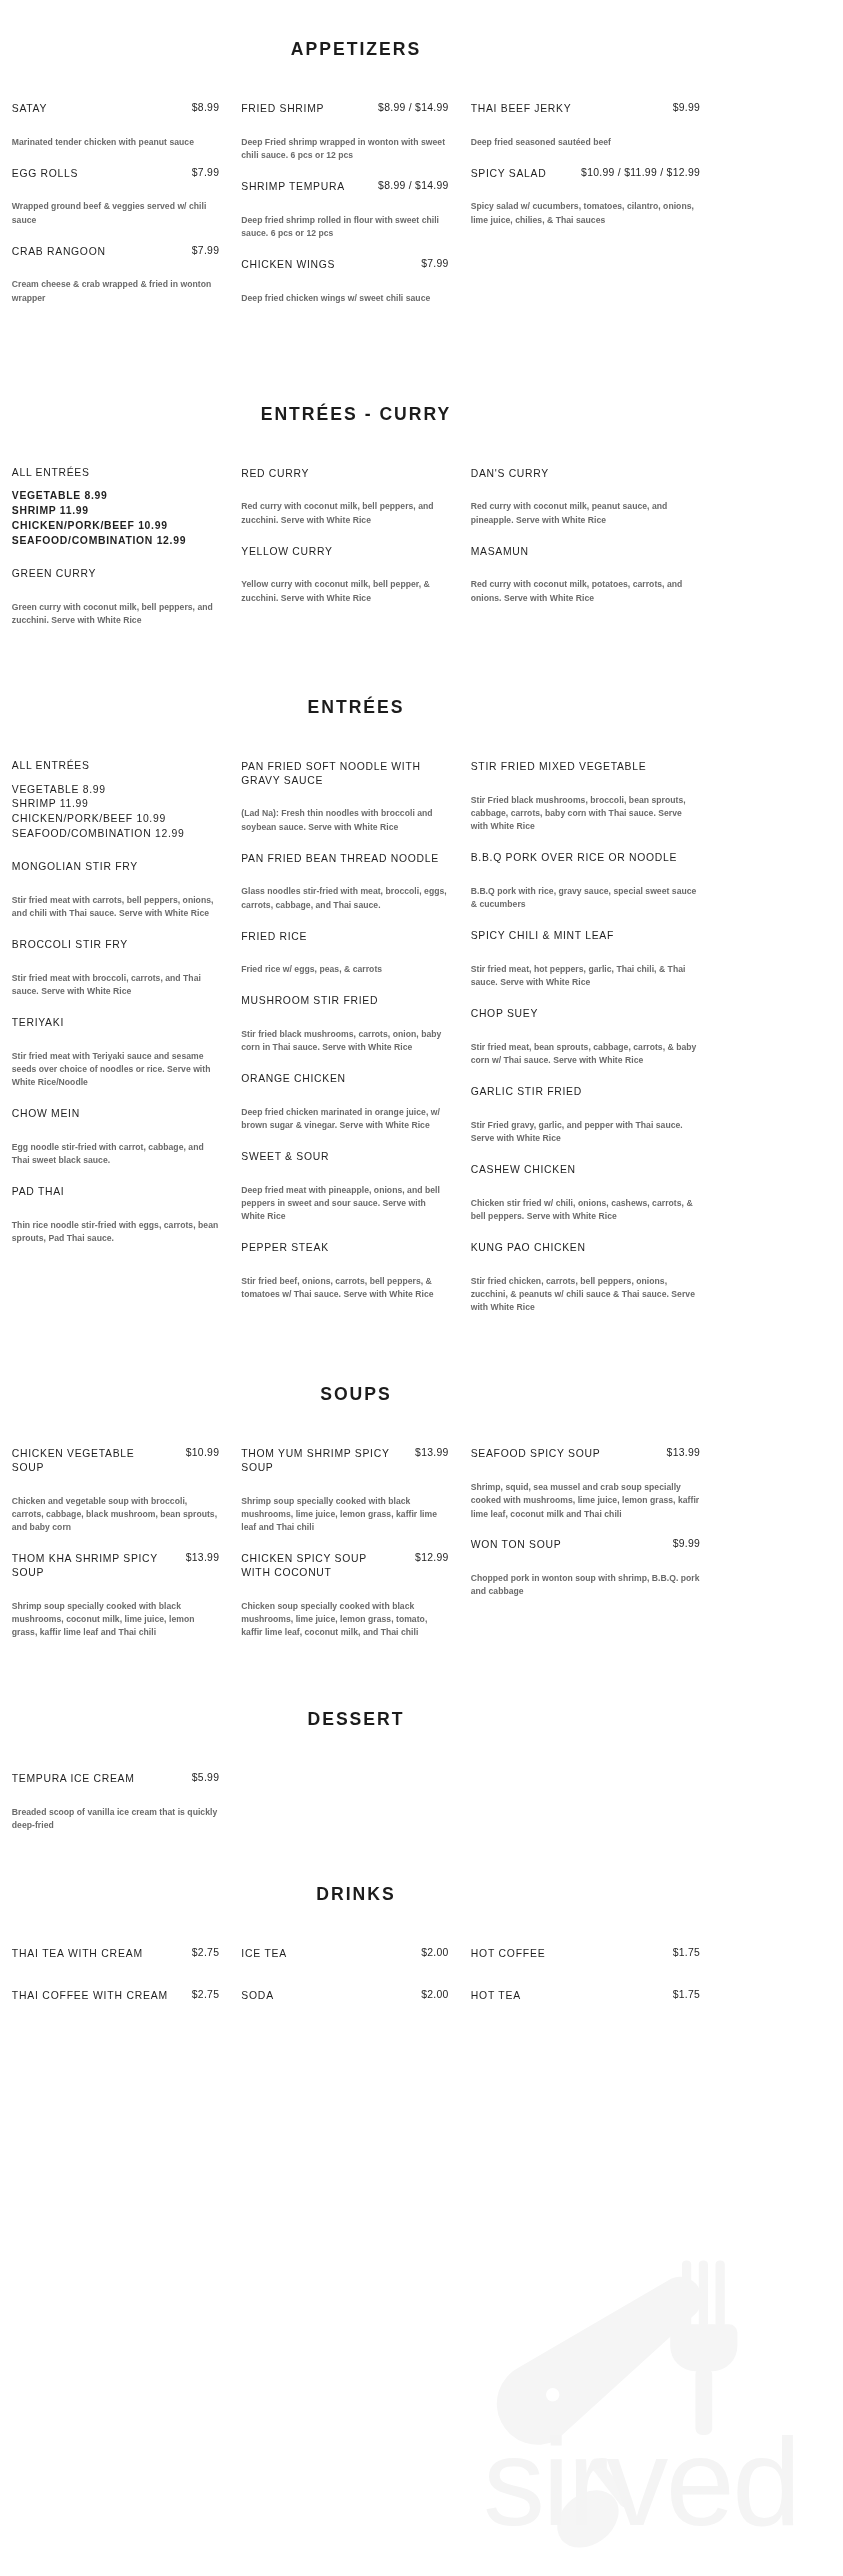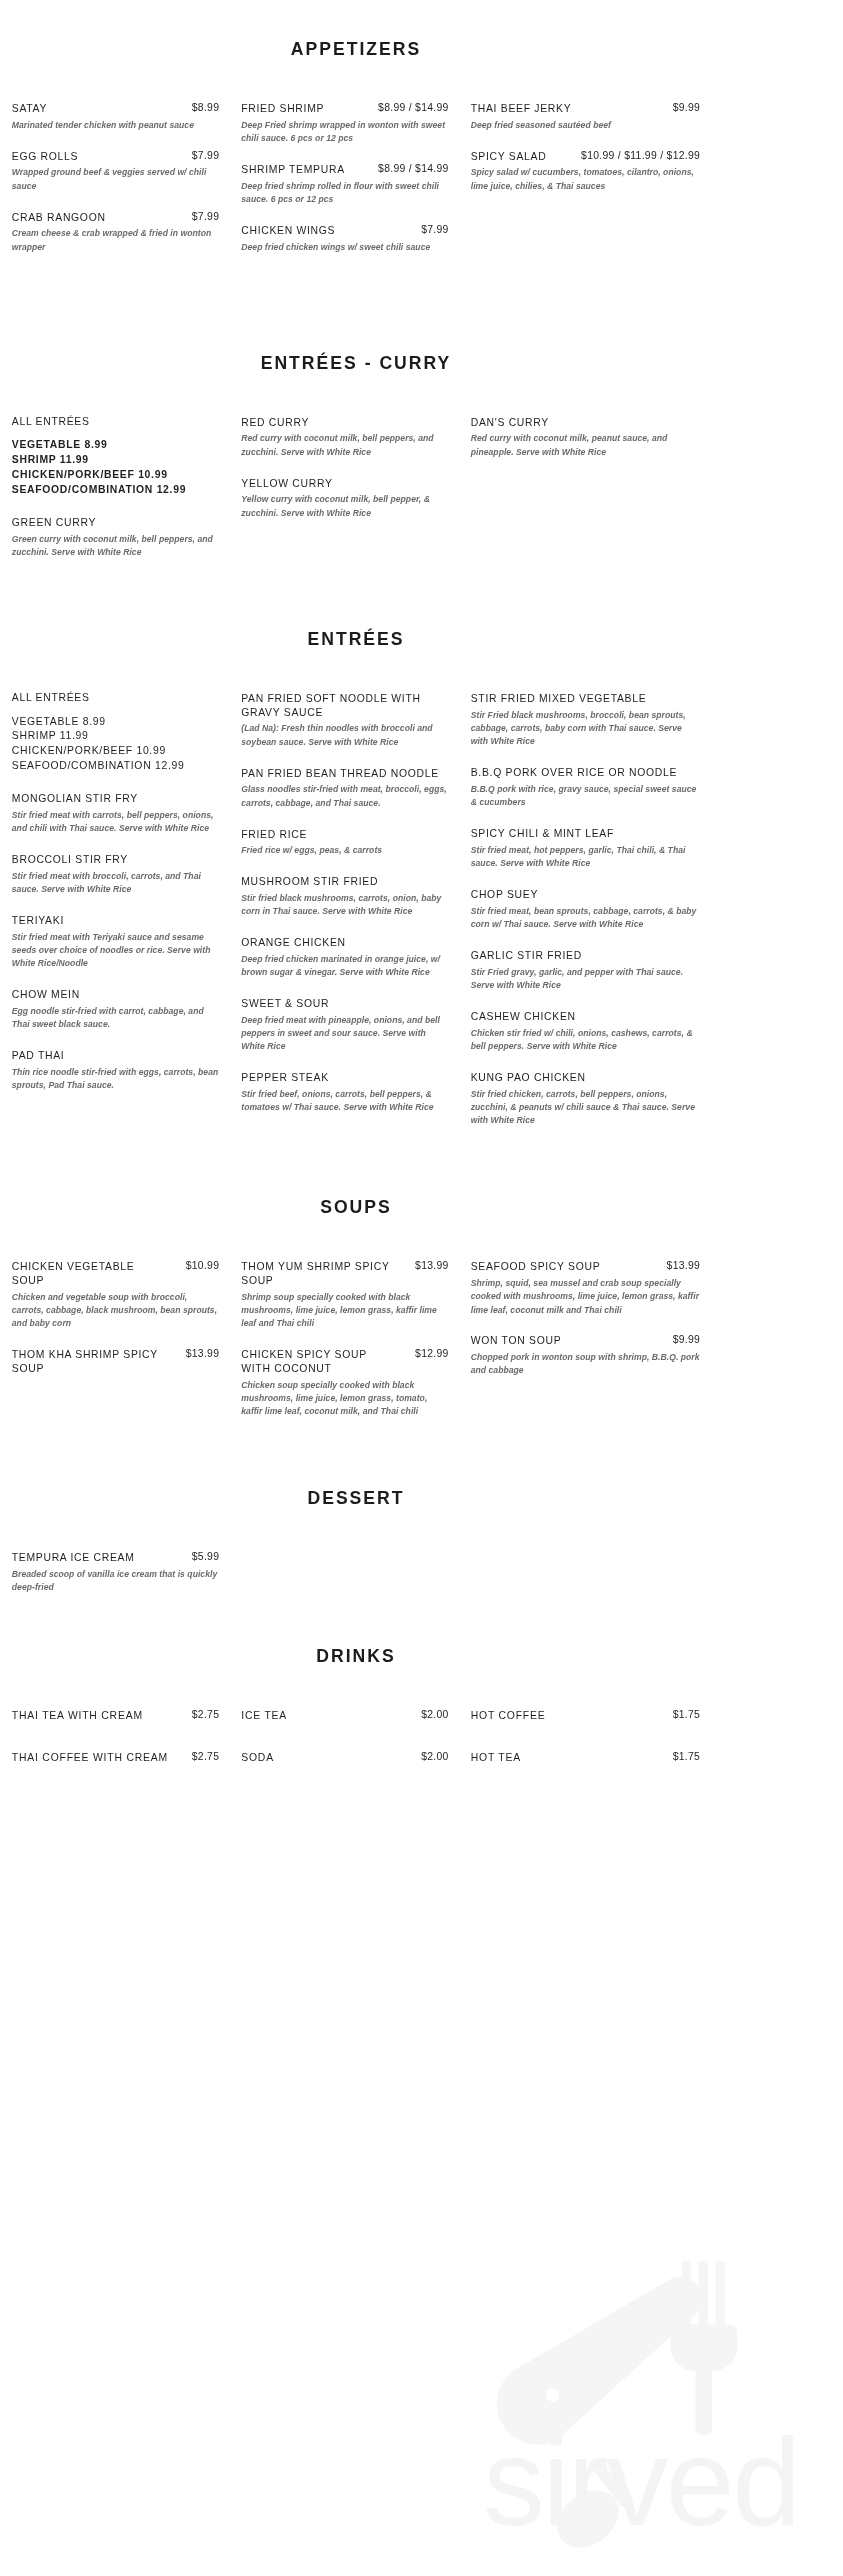--- a/index.html
+++ b/index.html
@@ -81,27 +81,26 @@
   }
   .item-price {
     font-size: 10.4px;
     letter-spacing: 0.3px;
     color: #1f1f1f;
     white-space: nowrap;
     flex: 0 0 auto;
     text-align: right;
   }
   .item-desc {
-    margin-top: 3px;
+    margin-top: 20px;
     font-size: 8.6px;
     line-height: 1.55;
     color: #6a6a6a;
     font-weight: 700;
     letter-spacing: 0.04px;
-    font-style: italic;
   }
 
   
   .price-list { margin-bottom: 18.5px; }
   .price-list .pl-title {
     font-size: 10.4px;
     letter-spacing: 0.7px;
     color: #1f1f1f;
     text-transform: uppercase;
     margin-bottom: 11.8px;
@@ -259,20 +258,26 @@
         </div>
       </div>
 
       <div class="col">
         <div class="item">
           <div class="item-head">
             <div class="item-name">DAN'S CURRY</div>
           </div>
           <div class="item-desc">Red curry with coconut milk, peanut sauce, and pineapple. Serve with White Rice</div>
         </div>
+        <div class="item">
+          <div class="item-head">
+            <div class="item-name">MASAMUN</div>
+          </div>
+          <div class="item-desc">Red curry with coconut milk, potatoes, carrots, and onions. Serve with White Rice</div>
+        </div>
       </div>
 
     </div>
   </section>
 
   <div class="gap-lg"></div>
   <section class="section">
     <h2 class="section-title">ENTRÉES</h2>
     <div class="spacer-appetizers"></div>
     <div class="cols">
@@ -422,20 +427,21 @@
             <div class="item-name">CHICKEN VEGETABLE SOUP</div>
             <div class="item-price">$10.99</div>
           </div>
           <div class="item-desc">Chicken and vegetable soup with broccoli, carrots, cabbage, black mushroom, bean sprouts, and baby corn</div>
         </div>
         <div class="item">
           <div class="item-head">
             <div class="item-name">THOM KHA SHRIMP SPICY SOUP</div>
             <div class="item-price">$13.99</div>
           </div>
+          <div class="item-desc">Shrimp soup specially cooked with black mushrooms, coconut milk, lime juice, lemon grass, kaffir lime leaf and Thai chili</div>
         </div>
       </div>
 
       <div class="col">
         <div class="item">
           <div class="item-head">
             <div class="item-name">THOM YUM SHRIMP SPICY SOUP</div>
             <div class="item-price">$13.99</div>
           </div>
           <div class="item-desc">Shrimp soup specially cooked with black mushrooms, lime juice, lemon grass, kaffir lime leaf and Thai chili</div>

